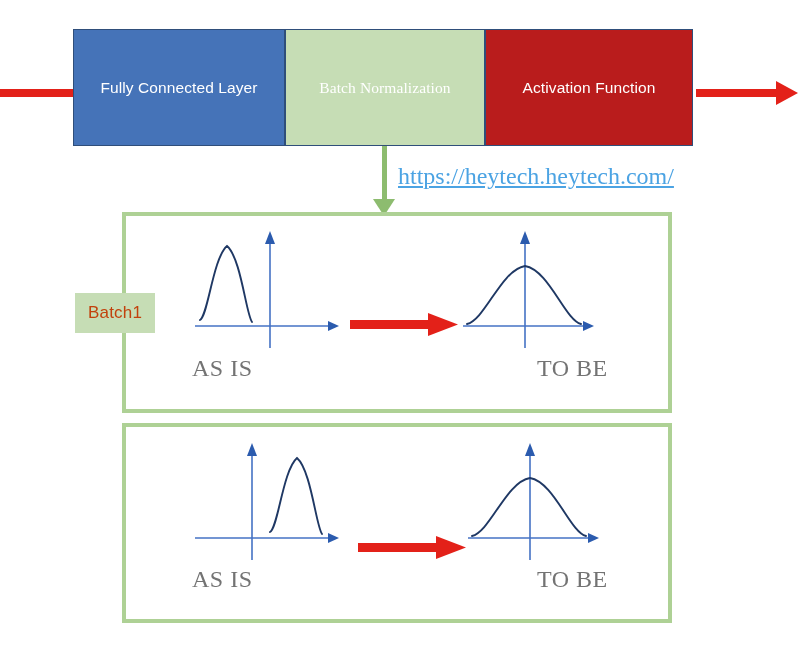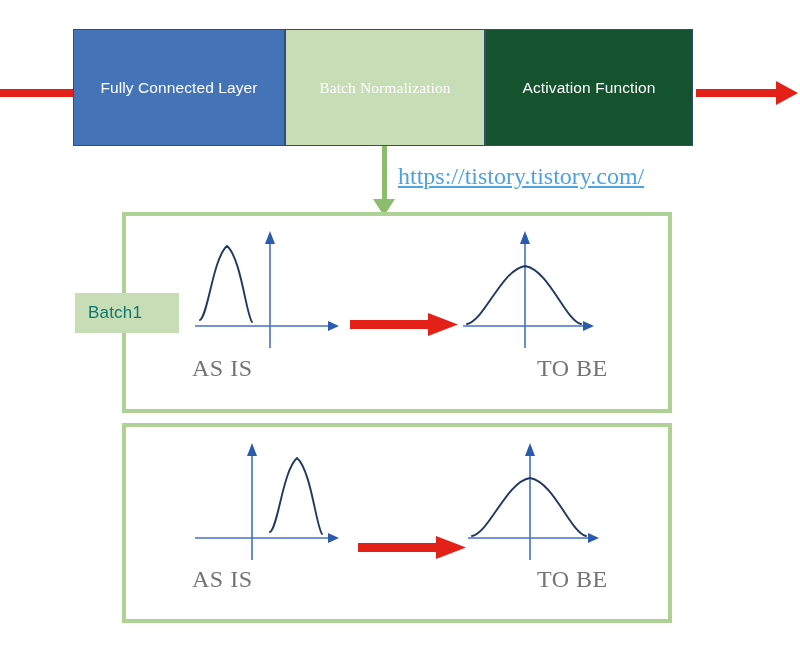--- a/index.html
+++ b/index.html
@@ -37,21 +37,21 @@
     justify-content: center;
     box-sizing: border-box;
     border: 1px solid #2F4E7A;
     color: #ffffff;
     font-size: 15.5px;
     letter-spacing: 0.1px;
     white-space: nowrap;
   }
   .stage-fc   { width: 212px; background: #4573B8; }
   .stage-bn   { width: 200px; background: #C6DDB5; font-family: Liberation Serif, serif; }
-  .stage-act  { width: 208px; background: #14532d; }
+  .stage-act  { width: 208px; background: #b91c1c; }
 
   
   .red-bar {
     position: absolute;
     background: #E32119;
     height: 8px;
   }
   .red-in {
     left: 0px;
     top: 89px;
@@ -113,24 +113,24 @@
     background: #ffffff;
     box-sizing: border-box;
   }
   .frame-1 { top: 212px; height: 201px; }
   .frame-2 { top: 423px; height: 200px; }
 
   
   .batch-tag {
     position: absolute;
     left: 75px;
-    width: 104px;
+    width: 80px;
     height: 40px;
     background: #C6DDB5;
-    color: #0f766e;
+    color: #c2410c;
     display: flex;
     align-items: center;
     padding-left: 13px;
     box-sizing: border-box;
     font-size: 17px;
     letter-spacing: 0.2px;
     z-index: 4;
   }
   .tag-1 { top: 293px; }
   .tag-2 { top: 504px; }
@@ -172,21 +172,21 @@
       <span>Activation Function</span>
     </div>
   </div>
 
   <div class="red-bar red-out-shaft"></div>
   <div class="red-head-right red-out-head"></div>
 
   <div class="green-shaft"></div>
   <div class="green-head"></div>
 
-  <a class="url-link" href="#">https://tistory.tistory.com/</a>
+  <a class="url-link" href="#">https://heytech.heytech.com/</a>
 
   <div class="batch-frame frame-1"></div>
 
   <div class="batch-tag tag-1">
     <span>Batch1</span>
   </div>
 
   <div class="plot" style="left:190px; top:228px;">
     <svg width="150" height="120" viewBox="0 0 150 120">
 

